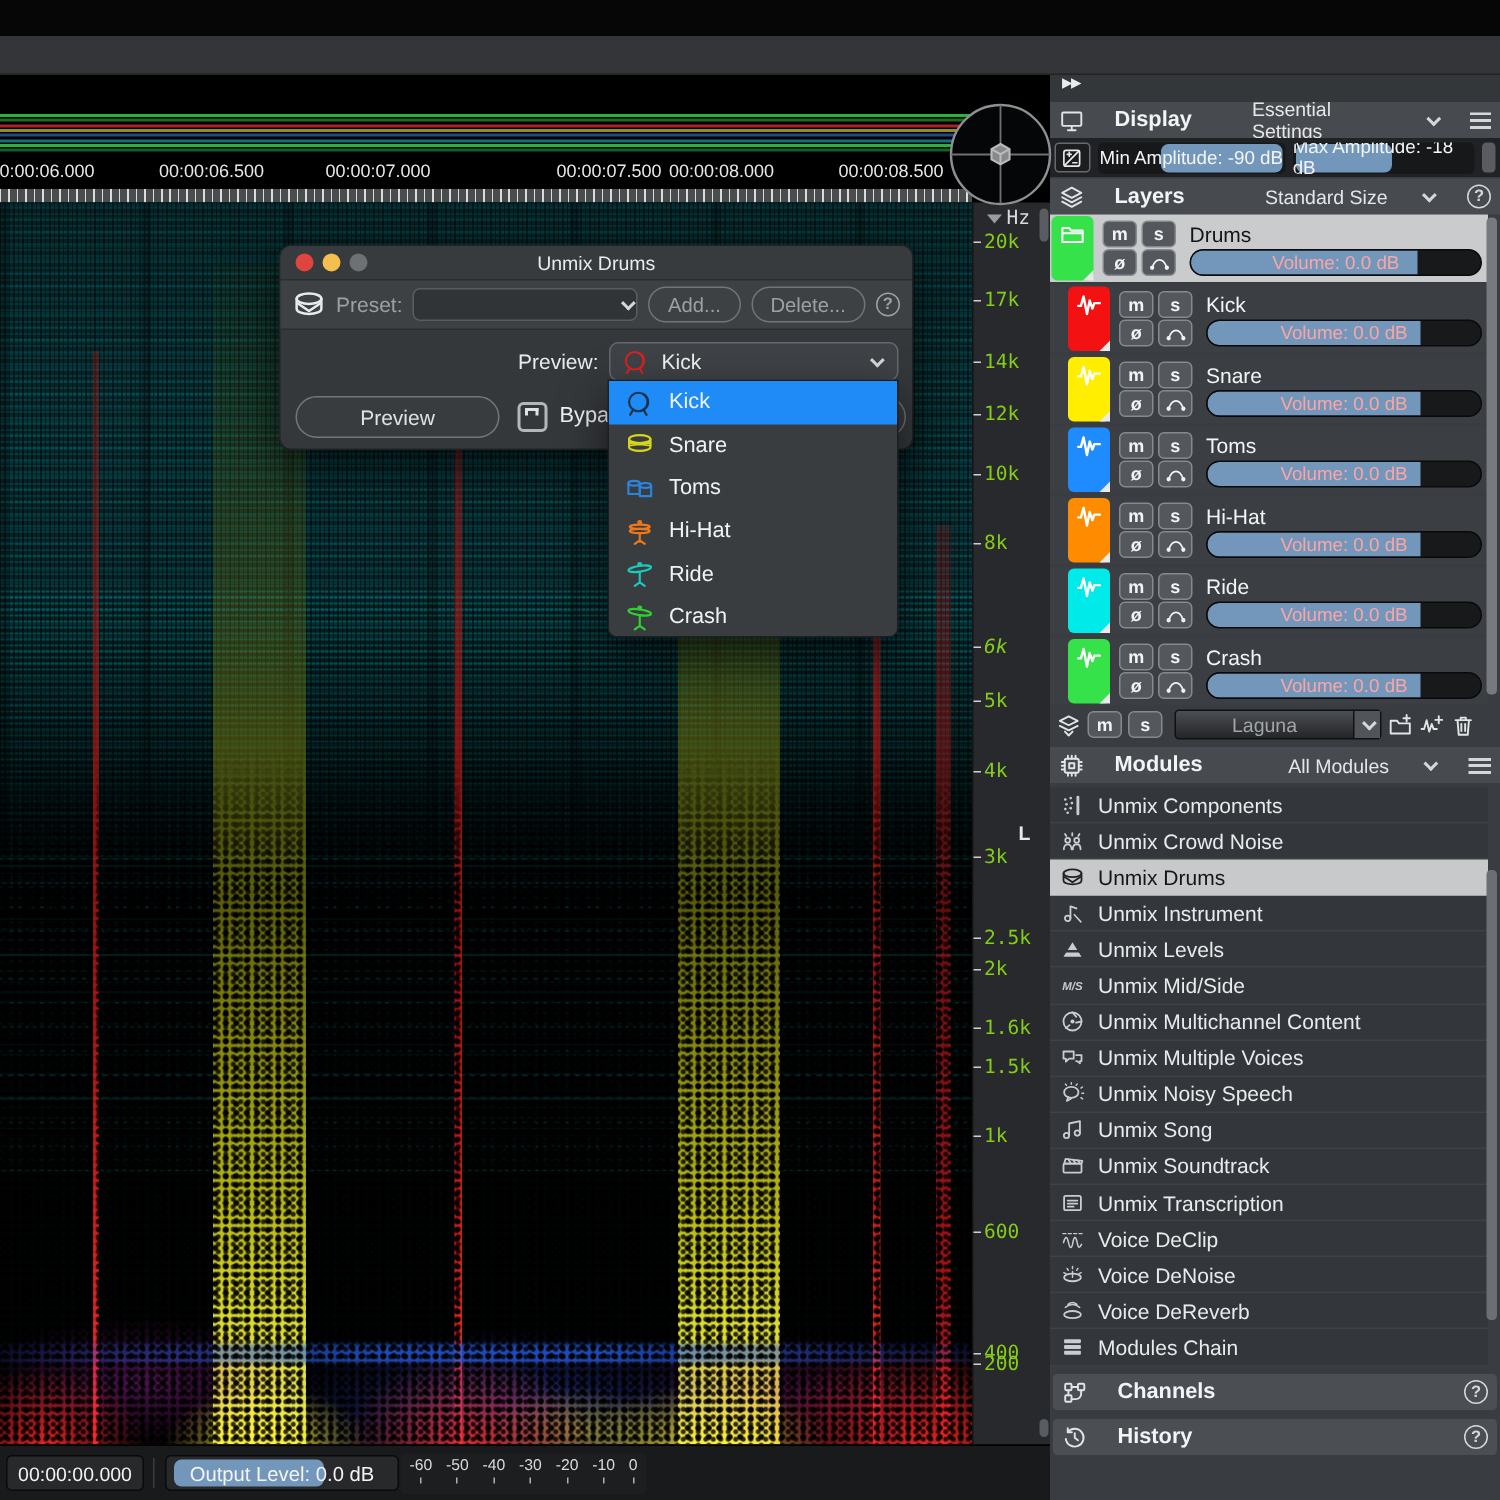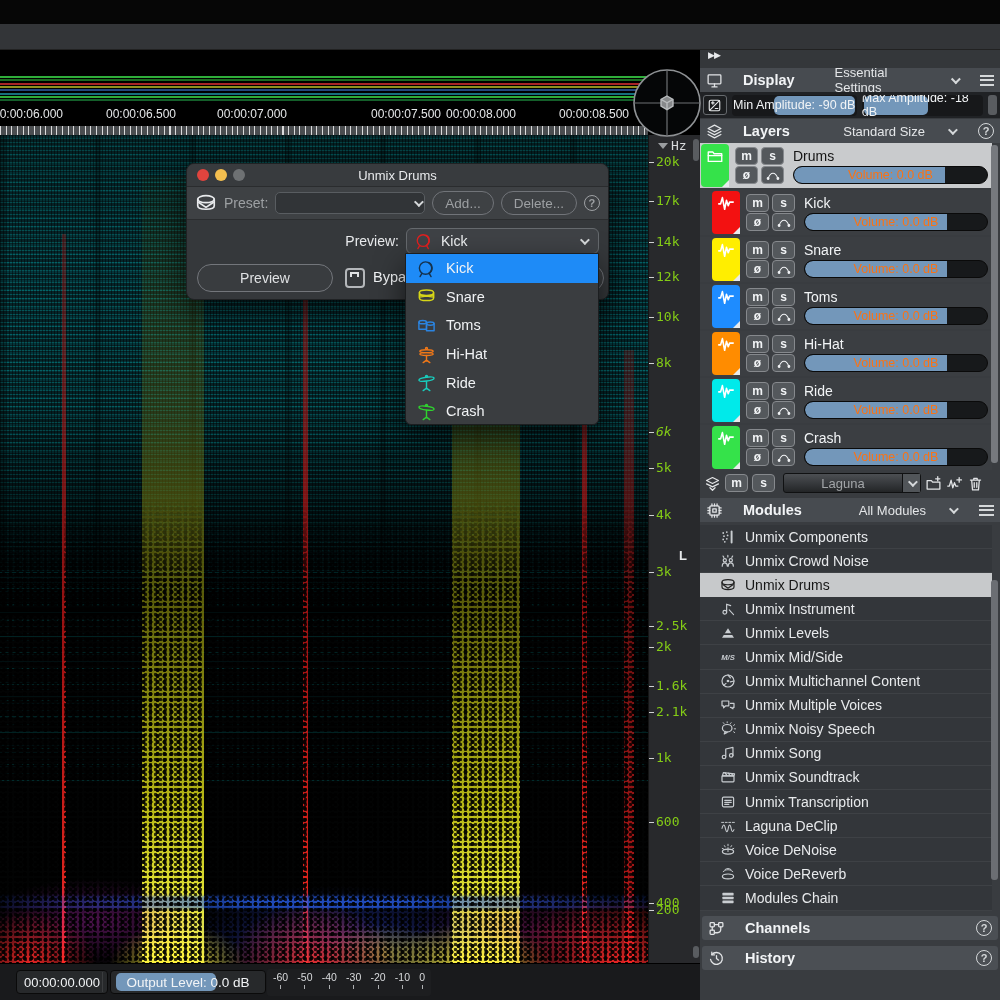--- a/index.html
+++ b/index.html
@@ -74,21 +74,21 @@
   .ftick::before { content:""; display:inline-block; width:5px; height:1px; background:#cfd1d3; vertical-align:middle; margin-right:2px; }
   .chlabel { position:absolute; left:30px; font-size:13px; color:#e6e8ea; font-weight:bold; }
   .scrollnub { position:absolute; background:#595c60; border-radius:3px; }
 
   
   #pancircle { position:absolute; left:632px; top:68px; width:70px; height:70px; z-index:8; }
 
   
   #bottombar { position:absolute; left:0; top:963px; width:700px; height:37px; background:#191a1c; border-top:1px solid #000; }
   .timefield { position:absolute; left:4px; top:6px; width:92px; height:24px; background:#27292b; border:1px solid #0a0a0a; border-radius:4px;
-    color:#f2f4f6; font-size:13px; display:flex; align-items:center; justify-content:center;margin-left:12px; }
+    color:#f2f4f6; font-size:13px; display:flex; align-items:center; justify-content:center; }
   .bbsep { position:absolute; left:102px; top:8px; width:1px; height:20px; background:#3a3c3e; }
   .outfield { position:absolute; left:110px; top:6px; width:156px; height:24px; background:#27292b; border:1px solid #0a0a0a; border-radius:4px;
     display:flex; align-items:center; justify-content:center; font-size:13.5px; color:#f2f4f6; overflow:hidden; position:absolute; }
   .outfield .pill { position:absolute; left:5px; top:2px; width:100px; height:18px; background:#7397ba; border-radius:5px; }
   .outfield span { position:relative; }
   #meter { position:absolute; left:267px; top:5px; width:164px; height:27px; background:#1d1e20; border-radius:3px;
     display:flex; justify-content:space-between; padding:2px 6px 0 6px; }
   #meter .mt { display:flex; flex-direction:column; align-items:center; font-size:10.5px; color:#d8dadc; }
   #meter .mt i { width:1px; height:4px; background:#aeb0b2; margin-top:2px; }
 
@@ -121,32 +121,32 @@
   .lchip::after { content:""; position:absolute; right:0; bottom:0; border-style:solid; border-width:0 0 7px 7px; border-color:transparent transparent #e8eaec transparent; }
   .lbody { flex:1; display:flex; flex-direction:column; justify-content:space-evenly; padding:2px 4px 2px 4px; }
   .lline { display:flex; align-items:center; gap:3px; }
   .msbtn { width:23px; height:18px; background:#54585c; border:1px solid #86898d; border-radius:4px; color:#f2f4f6; font-size:12px; font-weight:bold;
     display:flex; align-items:center; justify-content:center; line-height:1; }
   .lname { font-size:14px; color:#f2f4f6; margin-left:6px; }
   .lrow.sel .lname { color:#141414; }
   .volslider { position:relative; flex:1; height:18px; margin-left:6px; background:#17191b; border:1px solid #0a0a0a; border-radius:9px; overflow:hidden;
     display:flex; align-items:center; justify-content:center; }
   .volslider .vfill { position:absolute; left:0; top:0; bottom:0; width:78%; background:#7397ba; border-radius:9px 0 0 9px; }
-  .volslider span { position:relative; font-size:12.5px; color:#f97316; }
+  .volslider span { position:relative; font-size:12.5px; color:#fca5a5; }
 
   #layerstoolbar { position:absolute; left:0; top:420px; width:300px; height:26px; display:flex; align-items:center; gap:4px; padding:0 4px; }
   .lagsel { width:138px; height:20px; margin-left:4px; background:linear-gradient(180deg,#4c4f53,#232527); border:1px solid #101112; border-radius:3px;
     display:flex; align-items:center; color:#a2a5a8; font-size:13px; }
   .lagsel .lv { flex:1; text-align:center; }
   .lagsel .cbx { width:18px; height:100%; background:#515559; border-left:1px solid #101112; display:flex; align-items:center; justify-content:center; }
   .tbicon { color:#e2e4e6; display:flex; }
 
   
   #moduleslist { position:absolute; left:0; top:475px; width:292px; background:#33363a; }
-  .mrow { display:flex; align-items:center; height:24.1px; border-bottom:1px solid #3e4145; padding-left:19px; gap:8px; color:#e8eaec; }
+  .mrow { display:flex; align-items:center; height:24.1px; border-bottom:1px solid #3e4145; padding-left:6px; gap:8px; color:#e8eaec; }
   .mrow.sel { background:#c7c9cb; color:#161616; border-bottom-color:#c7c9cb; }
   .mrow .mlabel { font-size:14px; }
   .mrow .micon { display:flex; width:18px; justify-content:center; color:#c9cdd1;font-style:italic; }
   .mrow.sel .micon { color:#222; }
 
   
   #dialog { position:absolute; left:186px; top:163px; width:423px; height:137px; background:#35383b; border-radius:8px;
     box-shadow:0 10px 34px rgba(0,0,0,.65); z-index:20; border:1px solid #202224; }
   .dtitle { position:relative; height:23px; background:#383b3e; border-radius:8px 8px 0 0; display:flex; align-items:center; justify-content:center;
     font-size:13px; color:#e8eaec; border-bottom:1px solid #2a2c2e; }
@@ -232,21 +232,21 @@
       <span class="ftick" style="top: 134px;">12k</span>
       <span class="ftick" style="top: 174px;">10k</span>
       <span class="ftick" style="top: 220px;">8k</span>
       <span class="ftick" style="top: 289px; font-style: italic;">6k</span>
       <span class="ftick" style="top: 325px;">5k</span>
       <span class="ftick" style="top: 372px;">4k</span>
       <span class="ftick" style="top: 429px;">3k</span>
       <span class="ftick" style="top: 483px;">2.5k</span>
       <span class="ftick" style="top: 504px;">2k</span>
       <span class="ftick" style="top: 543px;">1.6k</span>
-      <span class="ftick" style="top: 569px;">2.1k</span>
+      <span class="ftick" style="top: 569px;">1.5k</span>
       <span class="ftick" style="top: 615px;">1k</span>
       <span class="ftick" style="top: 679px;">600</span>
       <span class="ftick" style="top: 760px;">400</span>
       <span class="ftick" style="top: 767px;">200</span>
     </div>
 
   <div id="pancircle">
     <svg viewBox="0 0 70 70" width="70" height="70">
       <circle cx="35" cy="35" r="33" fill="#050607" stroke="#8e9194" stroke-width="1.6"></circle>
       <path d="M35 2v66M2 35h66" stroke="#6e7174" stroke-width="1.2"></path>
@@ -723,21 +723,21 @@
           </span>
           <span class="mlabel">Unmix Transcription</span>
         </div>
         <div class="mrow">
           <span class="micon">
             <svg viewBox="0 0 20 20" width="16" height="16" fill="none" stroke="currentColor" stroke-width="1.5" stroke-linecap="round" stroke-linejoin="round">
               <path d="M2.5 13c1.5-5.5 3-5.5 4.2 0s2.6 5.5 3.6 0 2.5-5.5 3.6 0 2.2 4.5 3.6 1.5" stroke-width="1.3"></path>
               <path d="M2 5.5h16" stroke-dasharray="2.5 2" stroke-width="1.2"></path>
             </svg>
           </span>
-          <span class="mlabel">Laguna DeClip</span>
+          <span class="mlabel">Voice DeClip</span>
         </div>
         <div class="mrow">
           <span class="micon">
             <svg viewBox="0 0 20 20" width="16" height="16" fill="none" stroke="currentColor" stroke-width="1.5" stroke-linecap="round" stroke-linejoin="round">
               <ellipse cx="10" cy="12" rx="7" ry="3.2"></ellipse>
               <path d="M10 12V7M5.5 4.5l1 1.6M14.5 4.5l-1 1.6M10 2.8v1.9M2.8 8l1.7.8M17.2 8l-1.7.8" stroke-width="1.2"></path>
             </svg>
           </span>
           <span class="mlabel">Voice DeNoise</span>
         </div>

